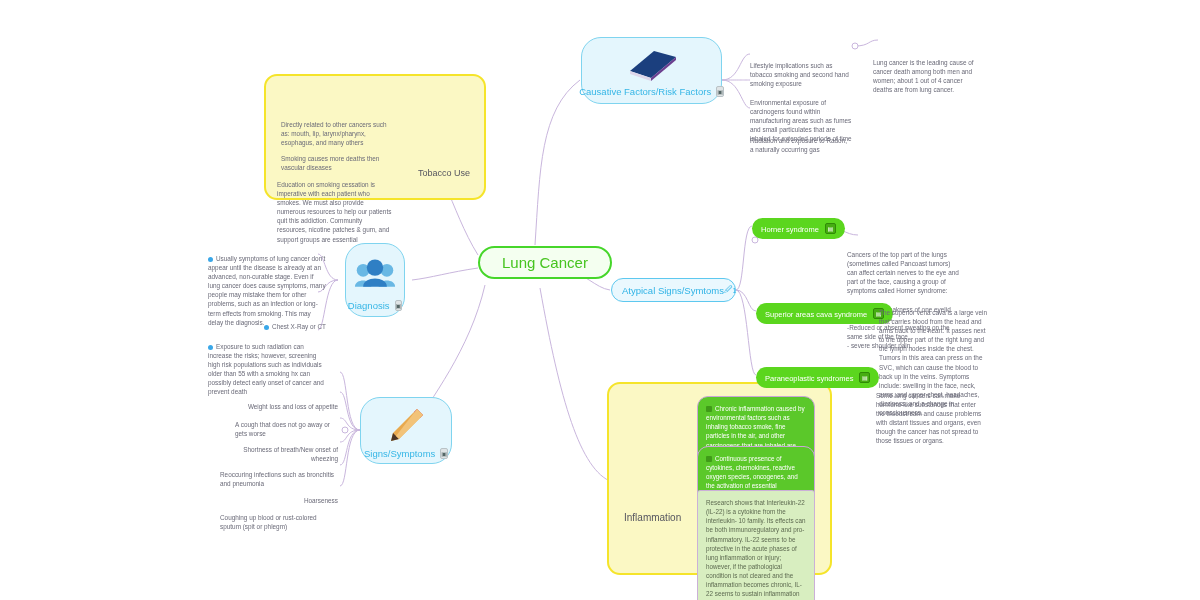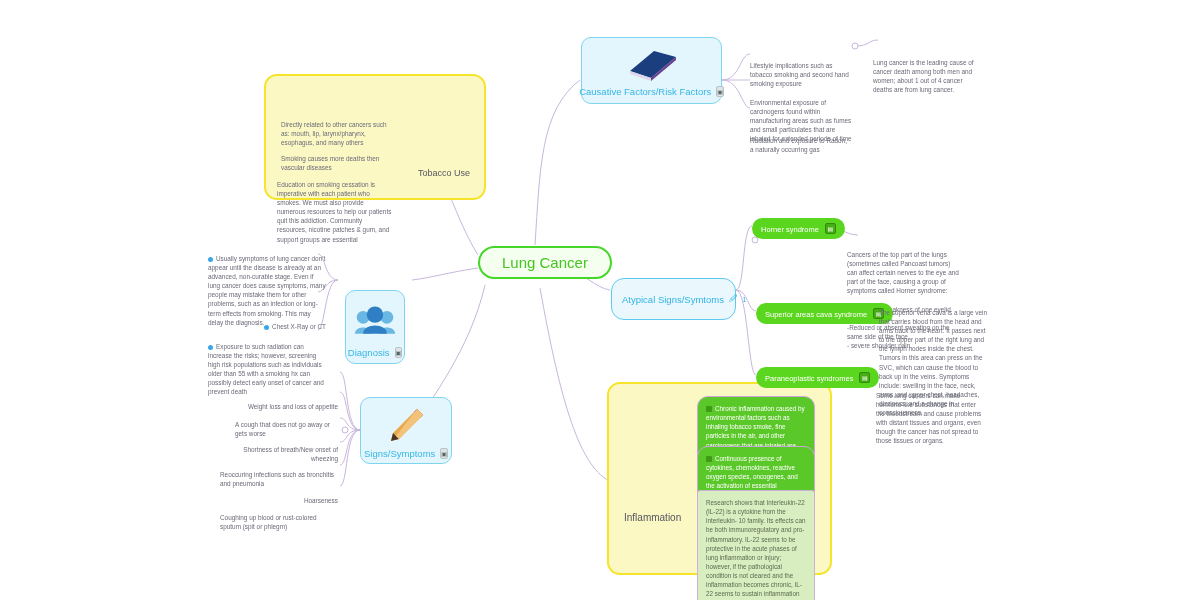--- a/index.html
+++ b/index.html
@@ -22,41 +22,41 @@
     background:#f4fff0;
     color:#46c41f;
     font-size:15px;
     padding:6px 22px;
     white-space:nowrap;
   }
 
   
   .imgnode{
     border:1.4px solid #7fd4ef;
-    border-radius:10px;
+    border-radius:20px;
     background:#e4f6fd;
     padding:6px 8px 16px 8px;
     text-align:center;
   }
   .imgnode .caption{
     font-size:9.5px;color:#36b6e6;white-space:nowrap;
     display:flex;align-items:center;justify-content:center;gap:5px;
     margin-top:2px;
   }
 
   
   .pill{
     border:1.3px solid #5ec8ef;
     border-radius:13px;
     background:#eaf8fe;
     color:#2fb3e6;
     font-size:9.5px;
-    padding:13px 10px;
+    padding:4px 10px;
     white-space:nowrap;
-    display:flex;align-items:center;gap:5px;
+    display:flex;align-items:center;
   }
 
   
   .greenpill{
     background:#5bd61e;
     border-radius:12px;
     color:#ffffff;
     font-size:7.5px;
     padding:5px 9px;
     white-space:nowrap;
@@ -231,21 +231,21 @@
   <div class="leaf" style="left:281px;top:86px;width:112px;">
     <span>Directly related to other cancers such as: mouth, lip, larynx/pharynx, esophagus, and many others</span>
   </div>
   <div class="leaf" style="left:281px;top:120px;width:112px;">
     <span>Smoking causes more deaths then vascular diseases</span>
   </div>
   <div class="leaf" style="left:277px;top:146px;width:116px;">
     <span>Education on smoking cessation is imperative with each patient who smokes. We must also provide numerous resources to help our patients quit this addiction. Community resources, nicotine patches &amp; gum, and support groups are essential</span>
   </div>
 
-  <div class="node imgnode" style="left:345px;top:243px;width:60px;height:74px;margin-top:47px;">
+  <div class="node imgnode" style="left:345px;top:243px;width:60px;height:74px;">
     <div style="height:48px;display:flex;align-items:center;justify-content:center;">
       <svg width="46" height="34" viewBox="0 0 46 34">
         <circle cx="10" cy="13" r="7" fill="#69b8e4"></circle>
         <path d="M1 31 C1 22 19 22 19 31 Z" fill="#69b8e4"></path>
         <circle cx="36" cy="13" r="7" fill="#69b8e4"></circle>
         <path d="M27 31 C27 22 45 22 45 31 Z" fill="#69b8e4"></path>
         <circle cx="23" cy="10" r="9" fill="#2f7fc4"></circle>
         <path d="M10 31 C10 19 36 19 36 31 Z" fill="#2f7fc4"></path>
       </svg>
     </div>

